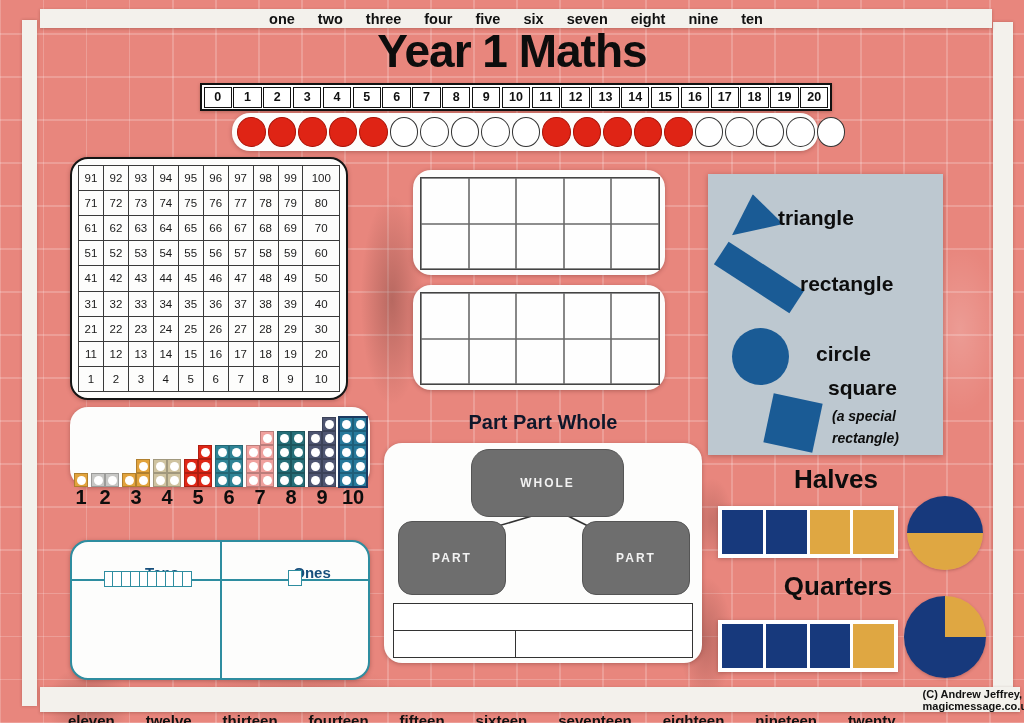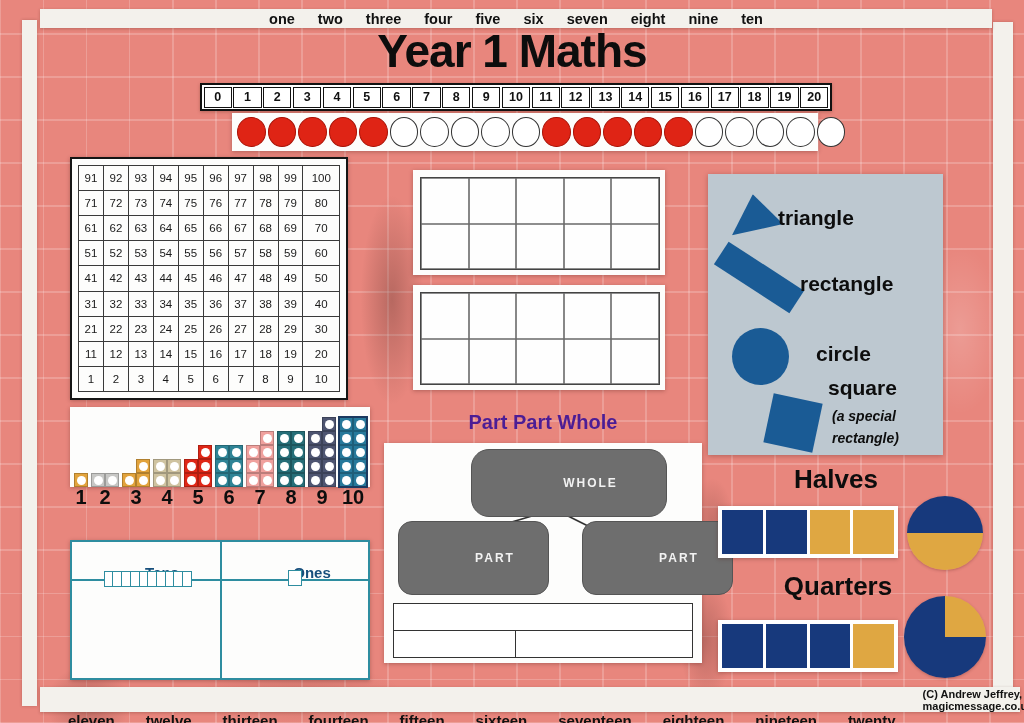--- a/index.html
+++ b/index.html
@@ -11,21 +11,21 @@
       radial-gradient(ellipse 45px 150px at 392px 300px, rgba(70,35,30,.30), transparent 70%),
       radial-gradient(ellipse 60px 55px at 88px 704px, rgba(70,35,30,.28), transparent 70%),
       radial-gradient(ellipse 38px 90px at 706px 640px, rgba(70,35,30,.26), transparent 70%),
       radial-gradient(ellipse 30px 60px at 712px 520px, rgba(70,35,30,.20), transparent 70%),
       radial-gradient(ellipse 150px 45px at 300px 695px, rgba(110,55,45,.16), transparent 70%),
       radial-gradient(ellipse 60px 120px at 960px 330px, rgba(255,255,255,.18), transparent 70%),
       repeating-linear-gradient(90deg, rgba(255,255,255,.20) 0 1.5px, transparent 1.5px 43px),
       repeating-linear-gradient(0deg, rgba(255,255,255,.20) 0 1.5px, transparent 1.5px 43px);
   }
   .abs{position:absolute;}
-  .panel{background:#fdfdfc;box-shadow:0 1px 4px rgba(80,30,25,.35);}
+  .panel{background:#fdfdfc;box-shadow:0 1px 4px rgba(80,30,25,.35);border-radius:18px;}
   
   .frame-bar{background:var(--strip,#f3f1ec);box-shadow:0 0 3px rgba(90,40,30,.3);}
   
   .strip{background:var(--strip,#f3f1ec);display:flex;align-items:center;box-shadow:0 1px 3px rgba(90,40,30,.3);}
   #top-words{justify-content:center;gap:23px;}
   #top-words .word{font-size:14.5px;font-weight:700;color:#111;}
   #bottom-words-row{padding-left:28px;gap:27px;}
   #bottom-words-row .word{font-size:15px;font-weight:700;color:#111;}
   #copyright{margin-left:auto;padding-right:14px;font-size:11px;font-weight:700;color:#111;}
   
@@ -65,24 +65,24 @@
   #numicon-row{left:74px;top:407px;width:296px;height:80px;display:flex;align-items:flex-end;gap:3px;}
   .num-row{display:flex;}
   .num-row.half{justify-content:flex-end;}
   .num-cell{width:14px;height:14px;display:flex;align-items:center;justify-content:center;
     box-shadow:inset 0 0 0 1px rgba(0,0,0,.22);flex:0 0 auto;}
   .num-dot{width:9px;height:9px;border-radius:50%;background:#fff;}
   .num-shape.ten{outline:2px solid #1c3a60;outline-offset:-1px;}
   #numicon-labels{left:74px;top:486px;width:296px;display:flex;gap:3px;}
   .num-label{text-align:center;font-size:20px;font-weight:800;color:#0d0d0d;flex:0 0 auto;}
   
-  #ppw-title{left:383px;top:411px;width:320px;text-align:center;font-size:20px;font-weight:700;color:#4c1d95;}
+  #ppw-title{left:383px;top:411px;width:320px;text-align:center;font-size:20px;font-weight:700;color:#0f172a;}
   #ppw-panel{left:384px;top:443px;width:318px;height:220px;}
   .ppw-box{position:absolute;background:var(--ppw-gray,#6e6e6e);border:1px solid #555;
-    display:flex;align-items:center;justify-content:center;color:#f2f2f2;font-size:12px;font-weight:700;letter-spacing:2px;padding-left:43px;}
+    display:flex;align-items:center;justify-content:center;color:#f2f2f2;font-size:12px;font-weight:700;letter-spacing:2px;}
   #ppw-whole{left:87px;top:6px;width:151px;height:66px;border-radius:18px;}
   #ppw-part-left{left:14px;top:78px;width:106px;height:72px;border-radius:14px;}
   #ppw-part-right{left:198px;top:78px;width:106px;height:72px;border-radius:14px;}
   #ppw-lines{left:0;top:0;width:318px;height:220px;}
   .ppw-bar{position:absolute;left:9px;width:300px;height:28px;border:1.6px solid #333;box-sizing:border-box;background:#fff;}
   #ppw-bar-top{top:160px;}
   #ppw-bar-bottom{top:186.5px;display:flex;}
   #ppw-bar-cell-left{width:122px;height:100%;border-right:1.6px solid #333;box-sizing:border-box;}
   #ppw-bar-cell-right{flex:1;height:100%;}
   

